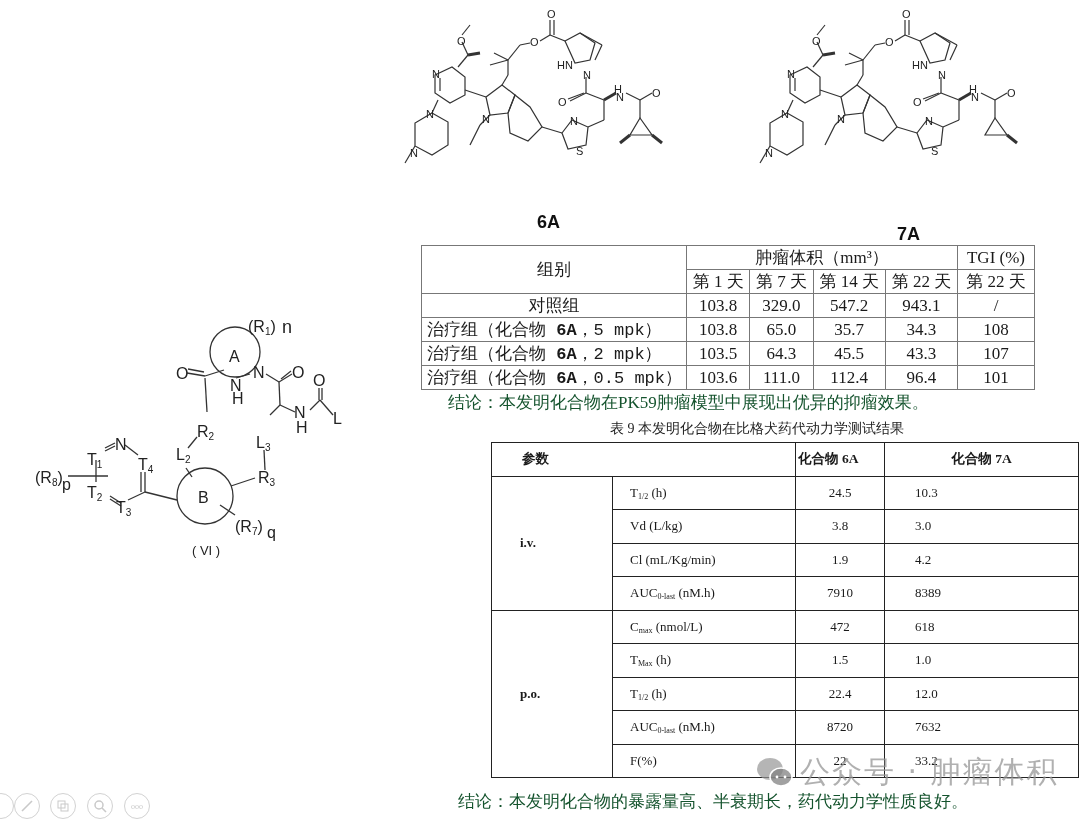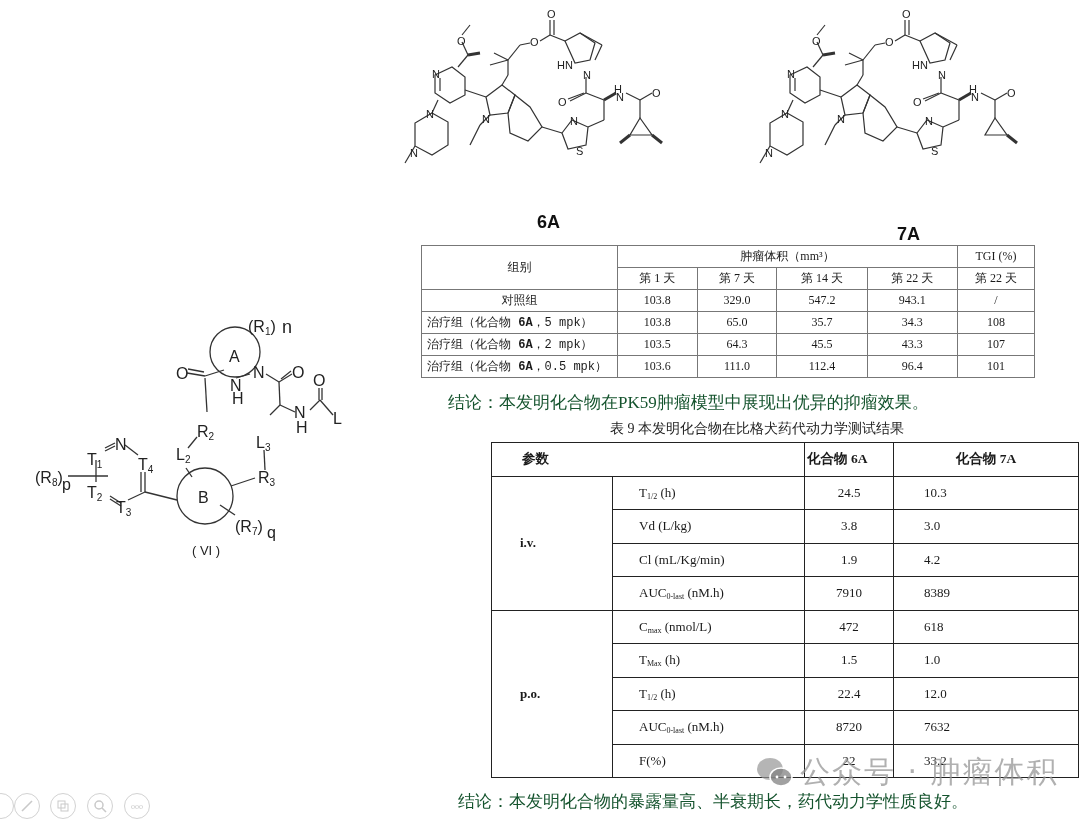--- a/index.html
+++ b/index.html
@@ -4,36 +4,36 @@
 <style>
   html, body { margin:0; padding:0; background:#ffffff; }
   body { width:1080px; height:819px; position:relative; overflow:hidden;
          font-family:"Liberation Serif", "DejaVu Serif", serif; color:#1a1a1a; }
   .abs { position:absolute; }
   svg text { font-family:"Liberation Sans", "DejaVu Sans", sans-serif; }
   .label-bold { font-family:"Liberation Sans", "DejaVu Sans", sans-serif; font-weight:bold; font-size:18px; color:#111; }
 
   
   table { border-collapse:collapse; }
-  #t1 { position:absolute; left:421px; top:245px; width:614px; font-size:12px; }
+  #t1 { position:absolute; left:421px; top:245px; width:614px; font-size:17px; }
   #t1 td, #t1 th { border:1px solid #777; text-align:center; height:21px; padding:0 4px; font-weight:normal; }
   #t1 td.grp { text-align:left; padding-left:5px; white-space:nowrap;font-family:Liberation Mono, monospace; }
   #t1 td.ctr { text-align:center; }
   #t1 b { font-weight:bold; }
 
   .concl { position:absolute; font-size:17px; color:#14532d; white-space:nowrap; }
   .caption { position:absolute; font-size:14px; color:#222; white-space:nowrap; }
 
   
   #t2 { position:absolute; left:491px; top:442px; width:588px; font-size:13px; }
   #t2 td, #t2 th { border:1.5px solid #222; height:32.5px; padding:0; }
   #t2 th { font-weight:bold; font-size:13.5px; }
   #t2 .param-h { text-align:left; padding-left:30px; }
   #t2 .route { text-align:left; padding-left:28px; font-weight:bold; width:92px; }
-  #t2 .pname { text-align:left; padding-left:26px; width:165px; }
+  #t2 .pname { text-align:left; padding-left:17px; width:165px; }
   #t2 .v6 { text-align:center; width:86px; }
   #t2 .v7 { text-align:left; padding-left:30px; }
   #t2 th.c6 { text-align:left; padding-left:2px; width:86px; }
   sub { font-size:8px; vertical-align:-2px; }
 
   .watermark { position:absolute; left:755px; top:752px; font-family:"DejaVu Sans", sans-serif;
                font-size:30px; color:rgba(150,150,150,0.75); white-space:nowrap; letter-spacing:2px; }
   .wm-icon { position:absolute; left:755px; top:756px; width:40px; height:32px; }
 
   .toolbar { position:absolute; left:0; top:793px; height:26px; width:170px; }

